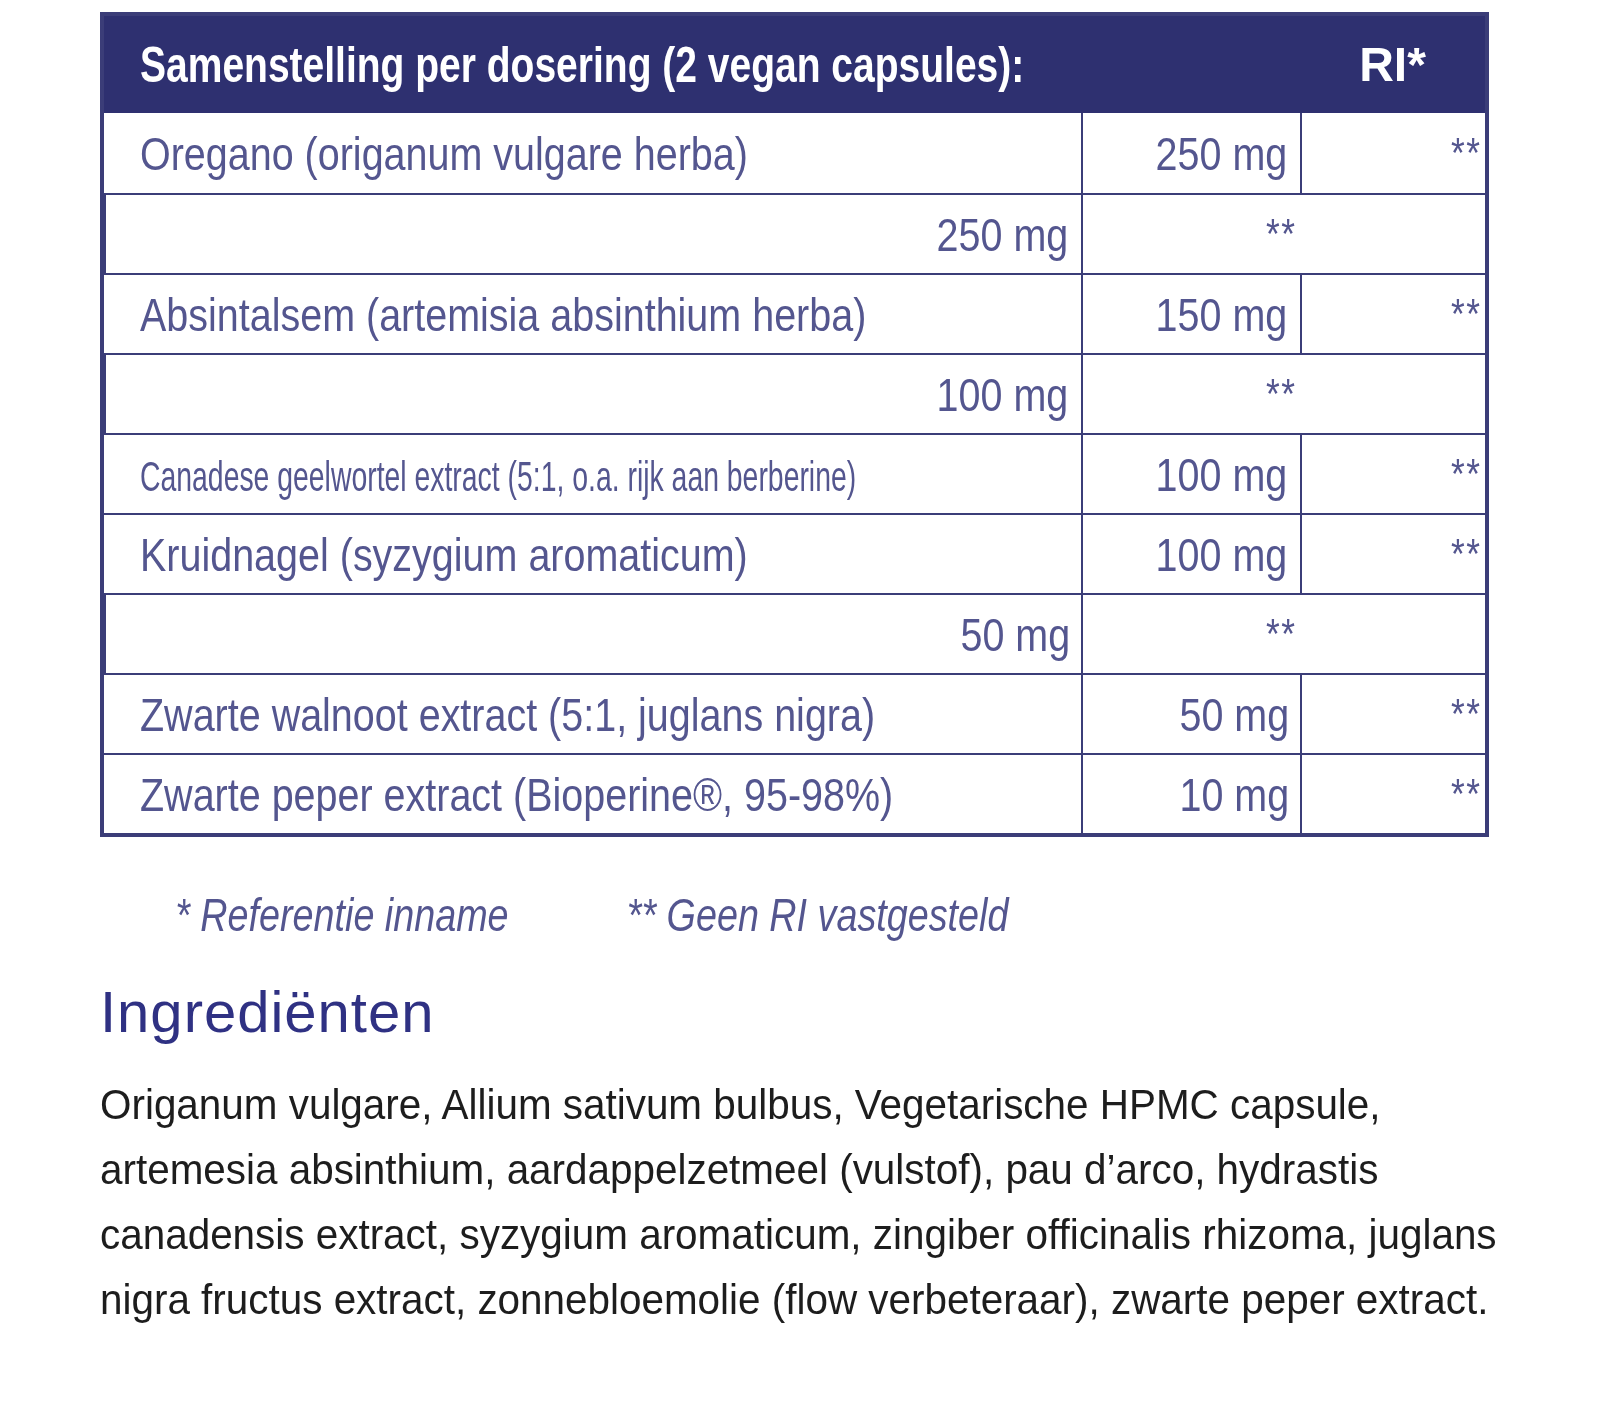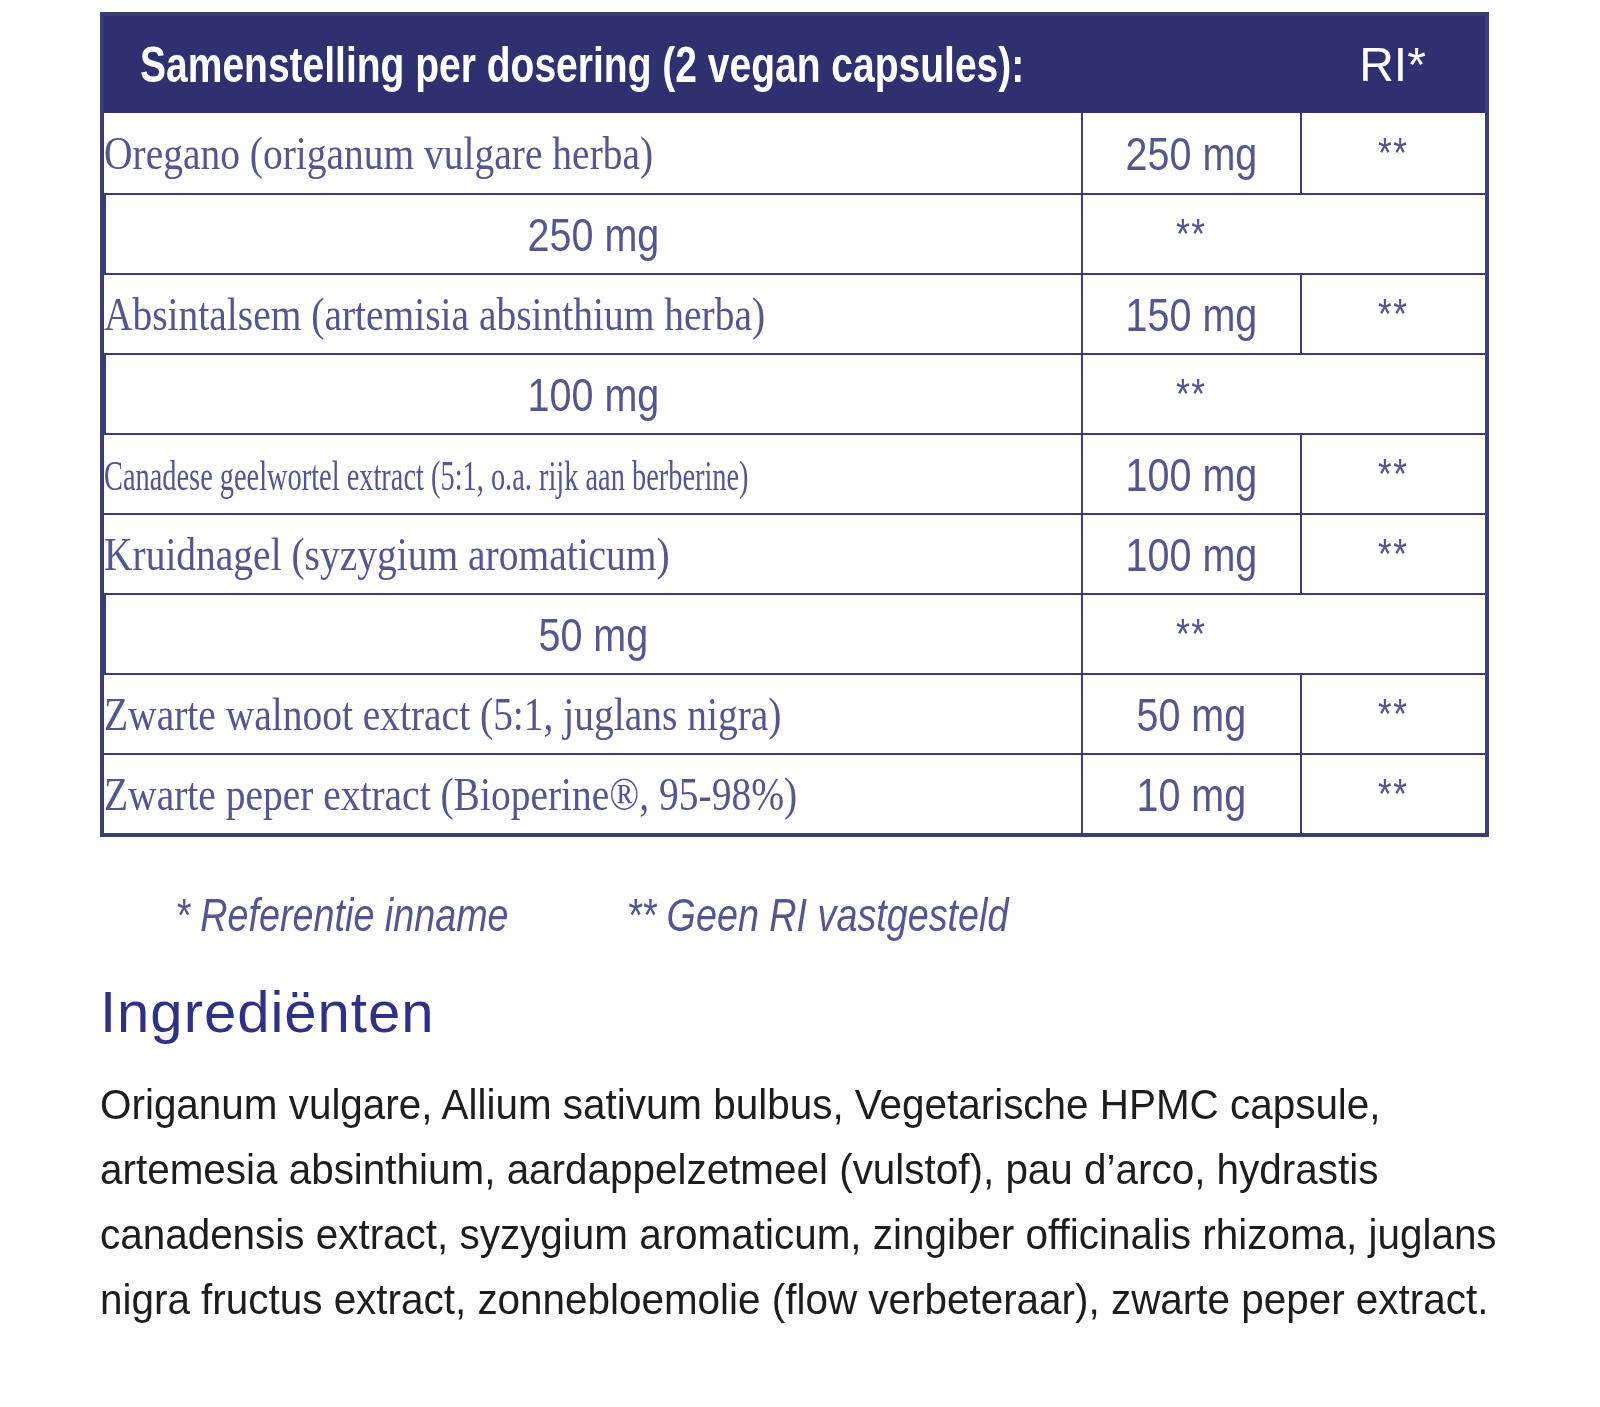--- a/index.html
+++ b/index.html
@@ -37,37 +37,37 @@
   }
   .thead .t-title {
     grid-column: 1 / 3;
     padding-left: 36px;
     font-size: 50px;
     font-weight: 700;
   }
   .thead .t-ri {
     text-align: center;
     font-size: 48px;
-    font-weight: 400;
+    font-weight: 700;
   }
   .trow {
     display: grid;
     grid-template-columns: 1fr 219px 185px;
     height: 80px;
     align-items: center;
     color: var(--rowtext);
     font-size: 47px;
   }
   .trow + .trow { border-top: 2px solid var(--border); }
-  .c-name { overflow: hidden; font-family: Liberation Serif, serif; }
+  .c-name { padding-left: 36px; overflow: hidden; }
   .c-amount, .c-ri {
     align-self: stretch;
     display: flex;
     align-items: center;
-    justify-content: center;
+    justify-content: flex-end;
     border-left: 2px solid var(--border);
   }
   .c-ri { font-size: 42px; letter-spacing: 2px; }
 
   
   .cond {
     display: inline-block;
     transform: scaleX(0.84);
     transform-origin: 0 50%;
     white-space: nowrap;

